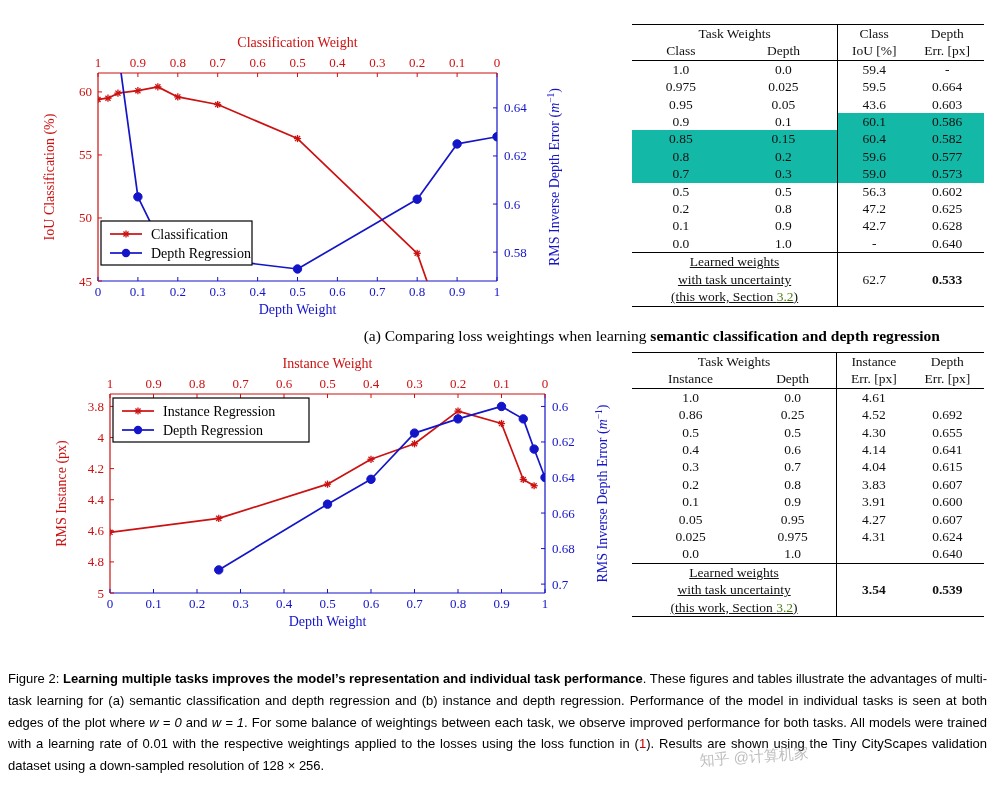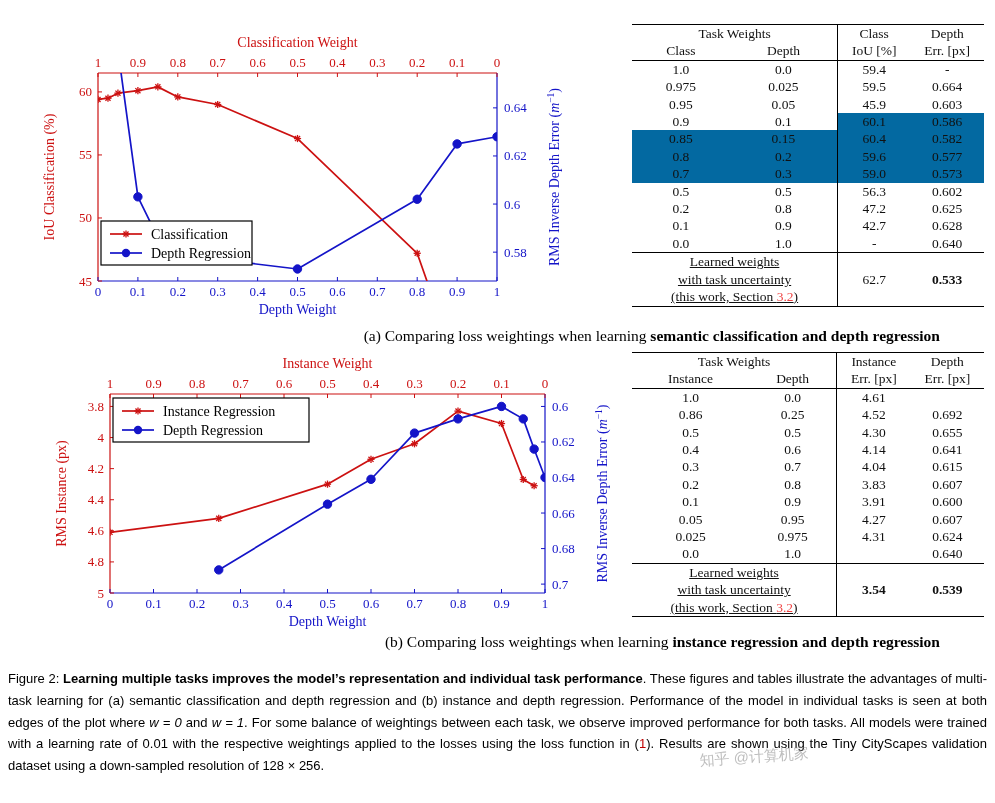--- a/index.html
+++ b/index.html
@@ -16,24 +16,24 @@
 
   
   .tbl{position:absolute;font-family:"Liberation Serif","DejaVu Serif",serif;}
   table.data{border-collapse:collapse;width:100%;}
   table.data td,table.data th{
     font-weight:normal;text-align:center;padding:0;
     font-size:13.5px;line-height:17.4px;color:#111;
   }
   .rule-top{border-top:1.6px solid #000;margin-top:25px;}
   .rule-mid{border-top:1.1px solid #000;}
-  .hl{background:#0369a1;}
+  .hl{background:#14b8a6;}
   .vsep{border-left:1.1px solid #000;}
   .hdr-span{padding-bottom:0px;}
-  .sec-ref{color:#ef4444;}
+  .sec-ref{color:#4d7c0f;}
   .learned{font-weight:bold;font-size:13.5px;line-height:17.6px;text-decoration:underline;}
 
   
   .subcap{
     position:absolute;text-align:right;font-size:15.5px;color:#000;
     font-family:"Liberation Serif","DejaVu Serif",serif;
   }
   .subcap b{font-weight:bold;}
   .figcap{
     position:absolute;left:8px;top:668px;width:979px;
@@ -247,21 +247,21 @@
           </tr>
           <tr>
             <td>0.975</td>
             <td>0.025</td>
             <td class="vsep">59.5</td>
             <td>0.664</td>
           </tr>
           <tr>
             <td>0.95</td>
             <td>0.05</td>
-            <td class="vsep">45.9</td>
+            <td class="vsep">43.6</td>
             <td>0.603</td>
           </tr>
           <tr>
             <td>0.9</td>
             <td>0.1</td>
             <td class="vsep hl">60.1</td>
             <td class="hl">0.586</td>
           </tr>
           <tr>
             <td class="hl">0.85</td>
@@ -587,23 +587,20 @@
         <tr>
           <td class="learned" colspan="2"><span>(this work, Section </span><span class="sec-ref">3.2</span><span>)</span></td>
         </tr>
         <tr>
           <td class="rule-top" colspan="4" style="height:0;line-height:0;font-size:0;"></td>
         </tr>
       </tfoot>
     </table>
   </div>
 
-  <div class="subcap" style="left:60px;top:633px;width:880px;">
-    <span>(b) Comparing loss weightings when learning </span><b>instance regression and depth regression</b>
-  </div>
 
   <div class="figcap">
     <span>Figure 2:</span>
     <b>Learning multiple tasks improves the model’s representation and individual task performance</b><span>. These figures and tables illustrate the advantages of multi-task learning for (a) semantic classification and depth regression and (b) instance and depth regression. Performance of the model in individual tasks is seen at both edges of the plot where </span><span class="mt">w = 0</span><span> and </span><span class="mt">w = 1</span><span>. For some balance of weightings between each task, we observe improved performance for both tasks. All models were trained with a learning rate of 0.01 with the respective weightings applied to the losses using the loss function in (</span><span class="ref">1</span><span>). Results are shown using the Tiny CityScapes validation dataset using a down-sampled resolution of 128 × 256.</span>
   </div>
 
   <div class="watermark">知乎 @计算机家</div>
 
 </div>
 

